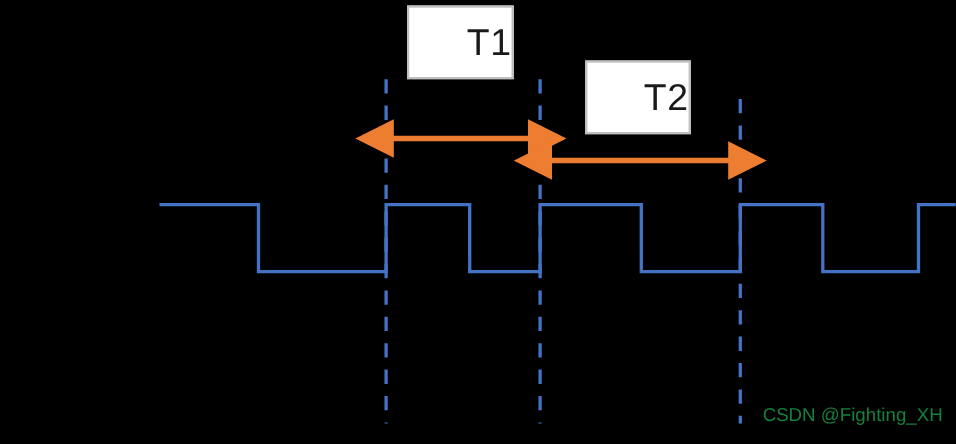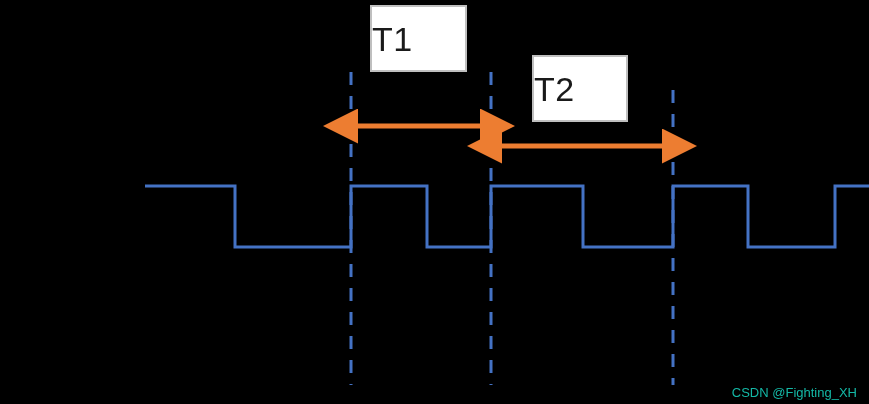--- a/index.html
+++ b/index.html
@@ -23,21 +23,21 @@
     height: 404px;
     display: block;
   }
   .label-box {
     position: absolute;
     background: #FFFFFF;
     border: 2px solid #BFBFBF;
     box-sizing: border-box;
     display: flex;
     align-items: center;
-    justify-content: flex-start;
+    justify-content: flex-end;
     color: #1A1A1A;
     font-size: 34px;
     font-family: "Liberation Sans", sans-serif;
     line-height: 1;
     letter-spacing: 0.5px;
   }
   #label-t1 {
     left: 370px;
     top: 5px;
     width: 97px;
@@ -45,23 +45,23 @@
   }
   #label-t2 {
     left: 532px;
     top: 55px;
     width: 96px;
     height: 67px;
   }
   #watermark {
     position: absolute;
     right: 12px;
-    bottom: 4px;
-    color: #14b8a6;
-    font-size: 13px;
+    bottom: 16px;
+    color: #15803d;
+    font-size: 17px;
     font-family: "Liberation Sans", sans-serif;
     white-space: nowrap;
     user-select: none;
   }
 </style>
 </head>
 <body>
 
 <div id="stage">
 

